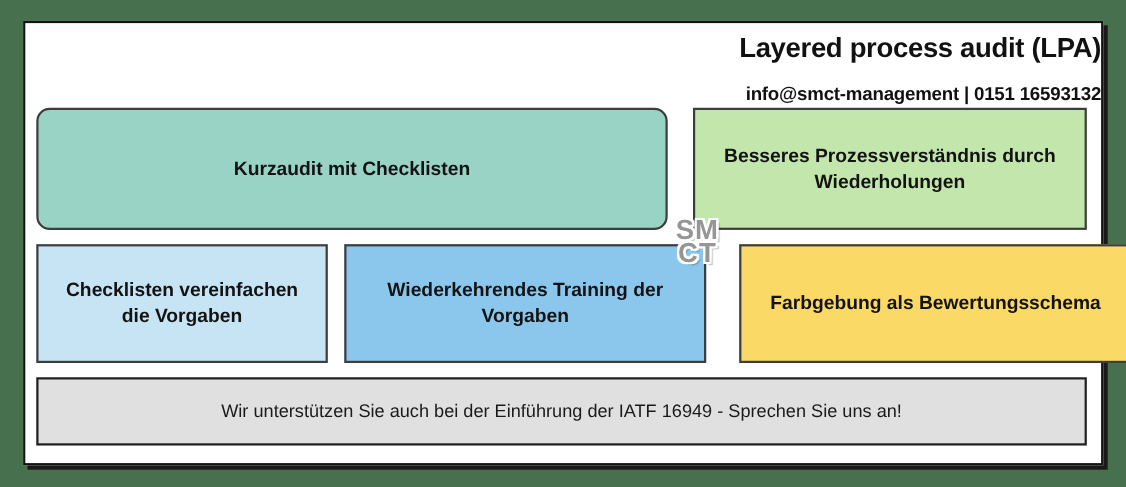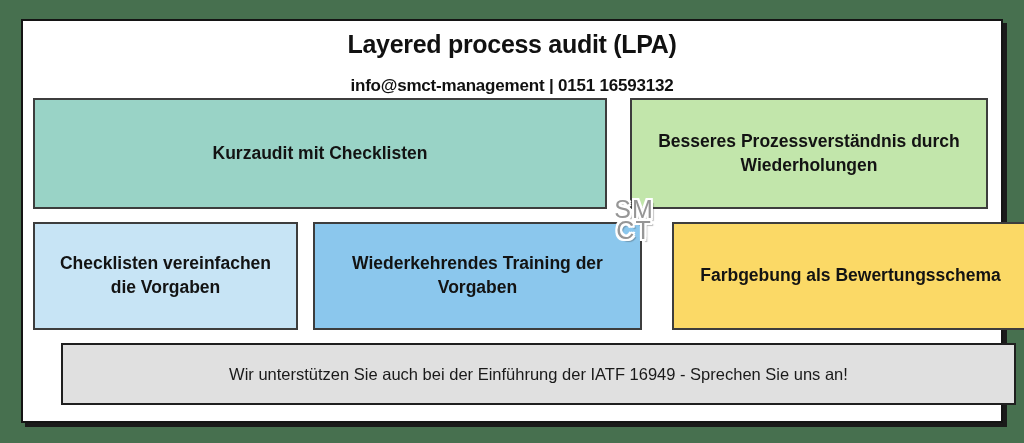--- a/index.html
+++ b/index.html
@@ -12,21 +12,21 @@
 
   .panel {
     position: absolute;
     left: 21px; top: 19px;
     width: 982px; height: 404px;
     background: #ffffff;
     border: 2px solid #141414;
     box-shadow: 4px 4px 0 #1a1a1a;
   }
 
-  .header { text-align: center; padding-top: 9px; }
+  .header { text-align: right; padding-top: 9px; }
   .title {
     font-size: 25px;
     font-weight: bold;
     color: #111;
     letter-spacing: -0.3px;
   }
   .subtitle {
     font-size: 17px;
     font-weight: bold;
     color: #111;
@@ -40,21 +40,21 @@
     display: flex;
     align-items: center;
     justify-content: center;
     text-align: center;
     font-weight: bold;
     font-size: 17.5px;
     color: #131313;
     line-height: 1.35;
     padding: 6px 14px;
   }
-  .box-kurzaudit   { left: 10px;  top: 77px;  width: 574px; height: 111px; }
+  .box-kurzaudit   { left: 10px;  top: 77px;  width: 574px; height: 111px; border-radius: 12px; }
   .box-verstaendnis{ left: 607px; top: 77px;  width: 358px; height: 111px; }
   .box-checklisten { left: 10px;  top: 201px; width: 265px; height: 108px; }
   .box-training    { left: 290px; top: 201px; width: 329px; height: 108px; }
   .box-farbgebung  { left: 608px; top: 201px; width: 357px; height: 108px; }
 
   .footer-bar {
     position: absolute;
     left: 10px; top: 322px;
     width: 955px; height: 62px;
     border: 2px solid #1f1f1f;
@@ -67,21 +67,21 @@
   }
 
   .logo {
     position: absolute;
     left: 582px; top: 173px;
     width: 58px; height: 52px;
     display: flex;
     flex-direction: column;
     align-items: center;
     justify-content: center;
-    font-weight: normal;
+    font-weight: bold;
     font-size: 25px;
     line-height: 0.86;
     letter-spacing: 1px;
     color: #969696;
     text-shadow:
       -2px 0 #ffffff, 2px 0 #ffffff,
       0 -2px #ffffff, 0 2px #ffffff,
       -2px -2px #ffffff, 2px -2px #ffffff,
       -2px 2px #ffffff, 2px 2px #ffffff,
       3px 3px 1px rgba(60,60,60,0.35);
@@ -112,21 +112,21 @@
   </div>
 
   <div class="box box-training" style="background-color: rgb(139, 199, 237);">
     <span>Wiederkehrendes Training der Vorgaben</span>
   </div>
 
   <div class="box box-farbgebung" style="background-color: rgb(251, 217, 102); margin-left: 41px;">
     <span>Farbgebung als Bewertungsschema</span>
   </div>
 
-  <div class="footer-bar" style="background-color: rgb(224, 224, 224); margin-left: 28px;">
+  <div class="footer-bar" style="background-color: rgb(224, 224, 224);">
     <span>Wir unterstützen Sie auch bei der Einführung der IATF 16949 - Sprechen Sie uns an!</span>
   </div>
 
   <div class="logo">
     <span>SM</span>
     <span>CT</span>
   </div>
 
 </div>
 

